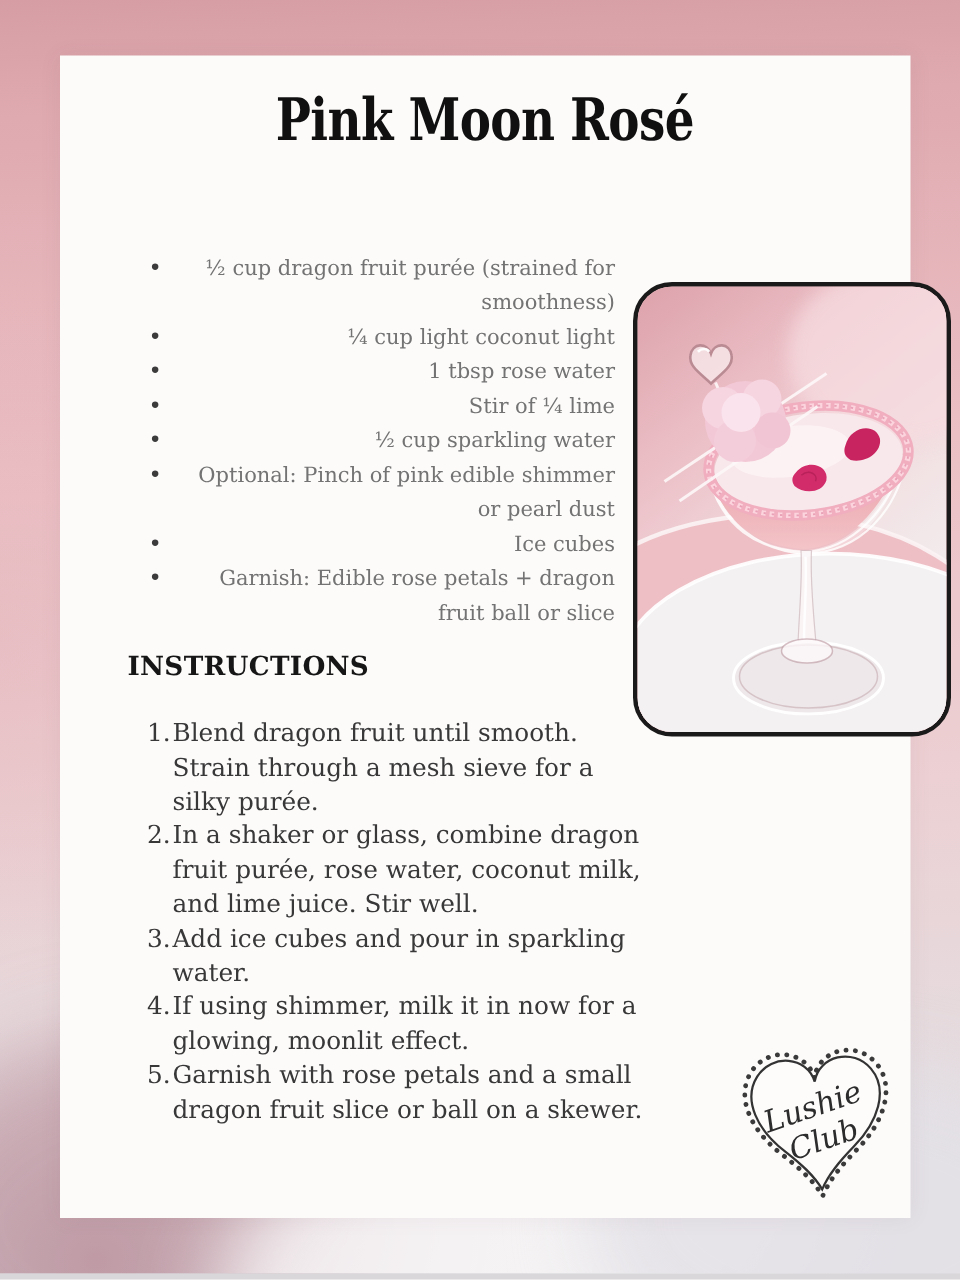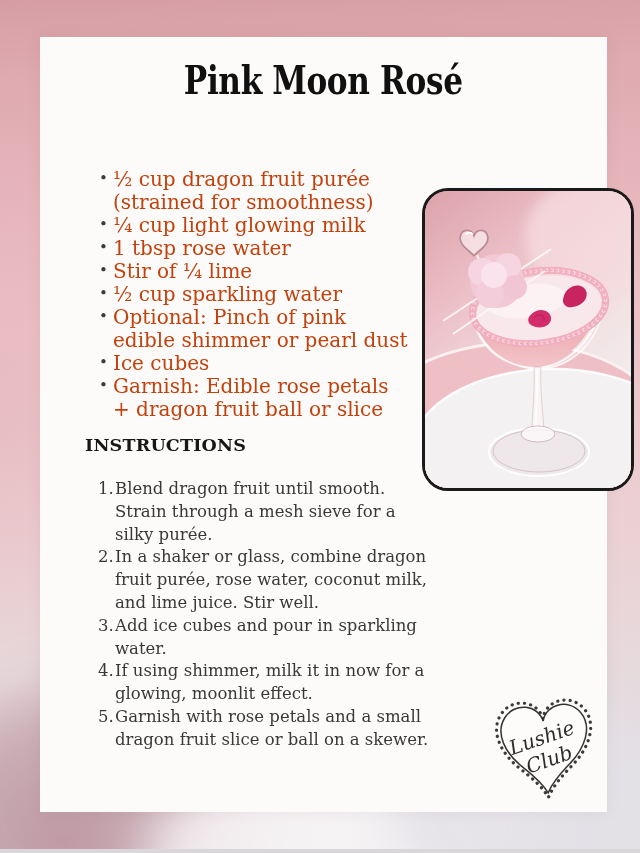--- a/index.html
+++ b/index.html
@@ -30,21 +30,21 @@
   .title span { display:inline-block; transform:scaleX(0.80); transform-origin:50% 50%; }
   .section-heading {
     position:absolute; left:45px; font-size:17.5px; font-weight:700;
     color:#161616; letter-spacing:0.2px;
   }
   .heading-ingredients { top:86px; }
   .heading-instructions { top:398px; }
 
   .ing-list {
     position:absolute; left:58px; top:131px; width:312px;
-    list-style:none; font-size:20px; line-height:23px; color:#c2410c;
+    list-style:none; font-size:14px; line-height:23px; color:#737373;text-align:right;
   }
   .ing-list li { position:relative; padding-left:15px; }
   .ing-list li::before { content:"\2022"; position:absolute; left:1px; top:-1px; font-size:15px; color:#3c3b3c; }
 
   .ins-list {
     position:absolute; left:58px; top:441px; width:334px;
     list-style:none; counter-reset:step; font-size:16.5px; line-height:22.8px; color:#393839;
   }
   .ins-list li { position:relative; padding-left:17px; counter-increment:step; }
   .ins-list li::before { content:counter(step) "."; position:absolute; left:0; top:0; }
@@ -65,21 +65,21 @@
 <div class="canvas">
   <div class="blob blob-pink-bl"></div>
   <div class="blob blob-white-b"></div>
   <div class="blob blob-grey-br"></div>
 
   <div class="card">
     <h1 class="title"><span>Pink Moon Rosé</span></h1>
 
     <ul class="ing-list">
         <li>½ cup dragon fruit purée (strained for smoothness)</li>
-        <li>¼ cup light glowing milk</li>
+        <li>¼ cup light coconut light</li>
         <li>1 tbsp rose water</li>
         <li>Stir of ¼ lime</li>
         <li>½ cup sparkling water</li>
         <li>Optional: Pinch of pink edible shimmer or pearl dust</li>
         <li>Ice cubes</li>
         <li>Garnish: Edible rose petals + dragon fruit ball or slice</li>
       </ul>
 
     <h2 class="section-heading heading-instructions">INSTRUCTIONS</h2>
     <ol class="ins-list">

